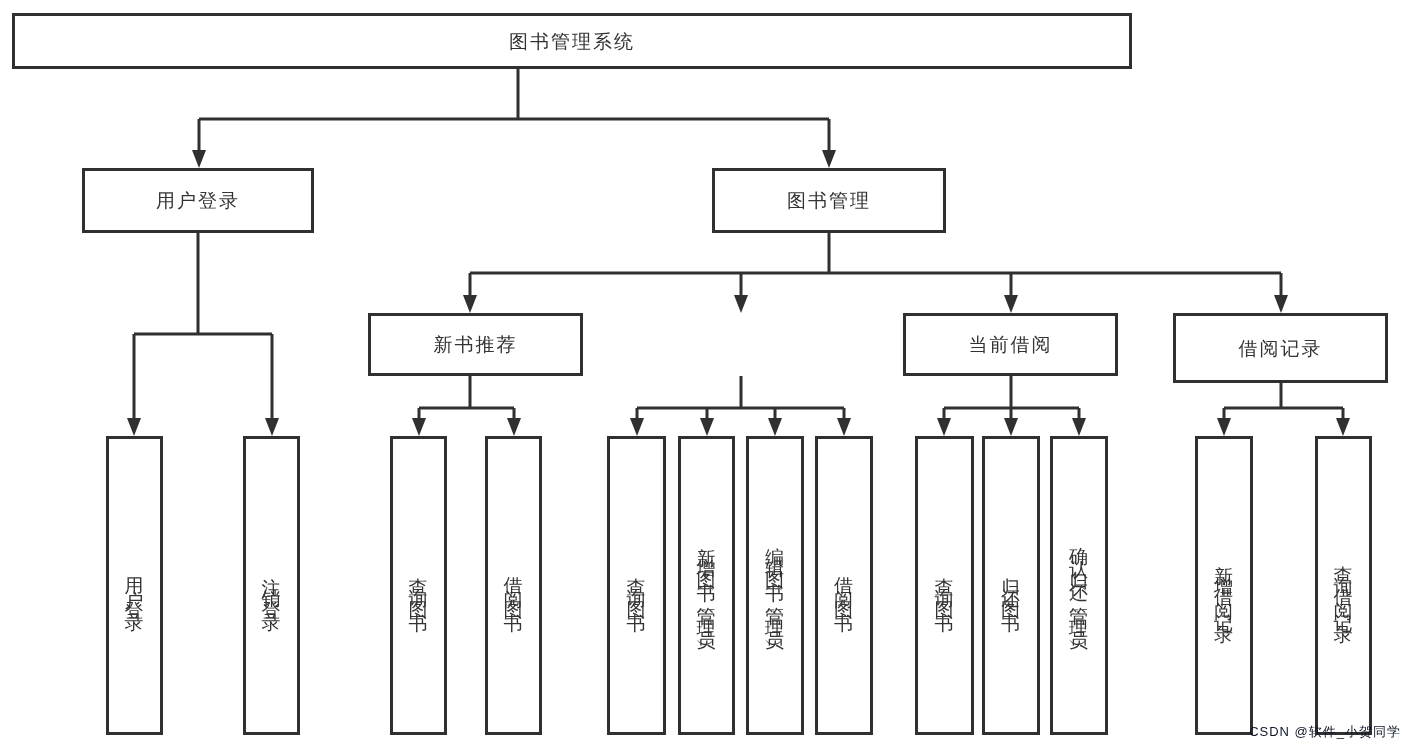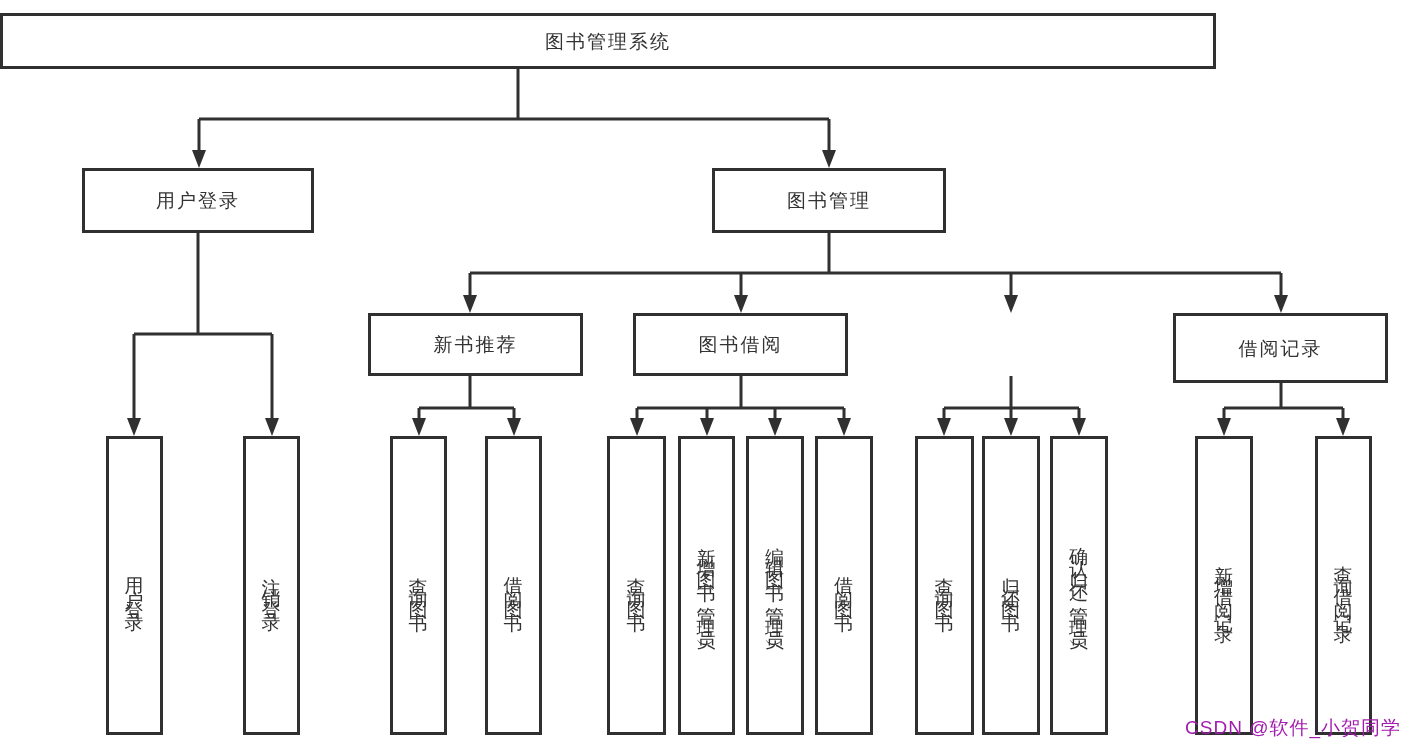--- a/index.html
+++ b/index.html
@@ -44,22 +44,22 @@
     font-size: 19px;
     color: #333333;
     letter-spacing: 12px;
     line-height: 1;
     white-space: nowrap;
   }
   #watermark {
     position: absolute;
     right: 4px;
     bottom: 6px;
-    font-size: 19px;
-    color: #a21caf;
+    font-size: 13px;
+    color: #0f172a;
     letter-spacing: 1px;
     z-index: 2;
     white-space: nowrap;
   }
 </style>
 </head>
 <body>
 
 <div id="canvas">
 
@@ -78,36 +78,36 @@
       M463 295 L477 295 L470 313 Z  M734 295 L748 295 L741 313 Z
       M1004 295 L1018 295 L1011 313 Z  M1274 295 L1288 295 L1281 313 Z
       M412 418 L426 418 L419 436 Z  M507 418 L521 418 L514 436 Z
       M630 418 L644 418 L637 436 Z  M700 418 L714 418 L707 436 Z
       M768 418 L782 418 L775 436 Z  M837 418 L851 418 L844 436 Z
       M937 418 L951 418 L944 436 Z  M1004 418 L1018 418 L1011 436 Z
       M1072 418 L1086 418 L1079 436 Z
       M1217 418 L1231 418 L1224 436 Z  M1336 418 L1350 418 L1343 436 Z"></path>
   </svg>
 
-  <div class="box" style="left:0; top:13px; width:1216px; height:56px;">
+  <div class="box" style="left:12px; top:13px; width:1120px; height:56px;">
     <span class="hlabel">图书管理系统</span>
   </div>
 
   <div class="box" style="left:82px; top:168px; width:232px; height:65px;">
     <span class="hlabel">用户登录</span>
   </div>
   <div class="box" style="left:712px; top:168px; width:234px; height:65px;">
     <span class="hlabel">图书管理</span>
   </div>
 
   <div class="box" style="left:368px; top:313px; width:215px; height:63px;">
     <span class="hlabel">新书推荐</span>
   </div>
-  <div class="box" style="left:633px; top:313px; width:215px; height:63px;">
-    <span class="hlabel">图书借阅</span>
+  <div class="box" style="left:903px; top:313px; width:215px; height:63px;">
+    <span class="hlabel">当前借阅</span>
   </div>
   <div class="box" style="left:1173px; top:313px; width:215px; height:70px;">
     <span class="hlabel">借阅记录</span>
   </div>
 
   <div class="box" style="left:106px; top:436px; width:57px; height:299px;">
     <span class="vlabel">用户登录</span>
   </div>
   <div class="box" style="left:243px; top:436px; width:57px; height:299px;">
     <span class="vlabel">注销登录</span>

